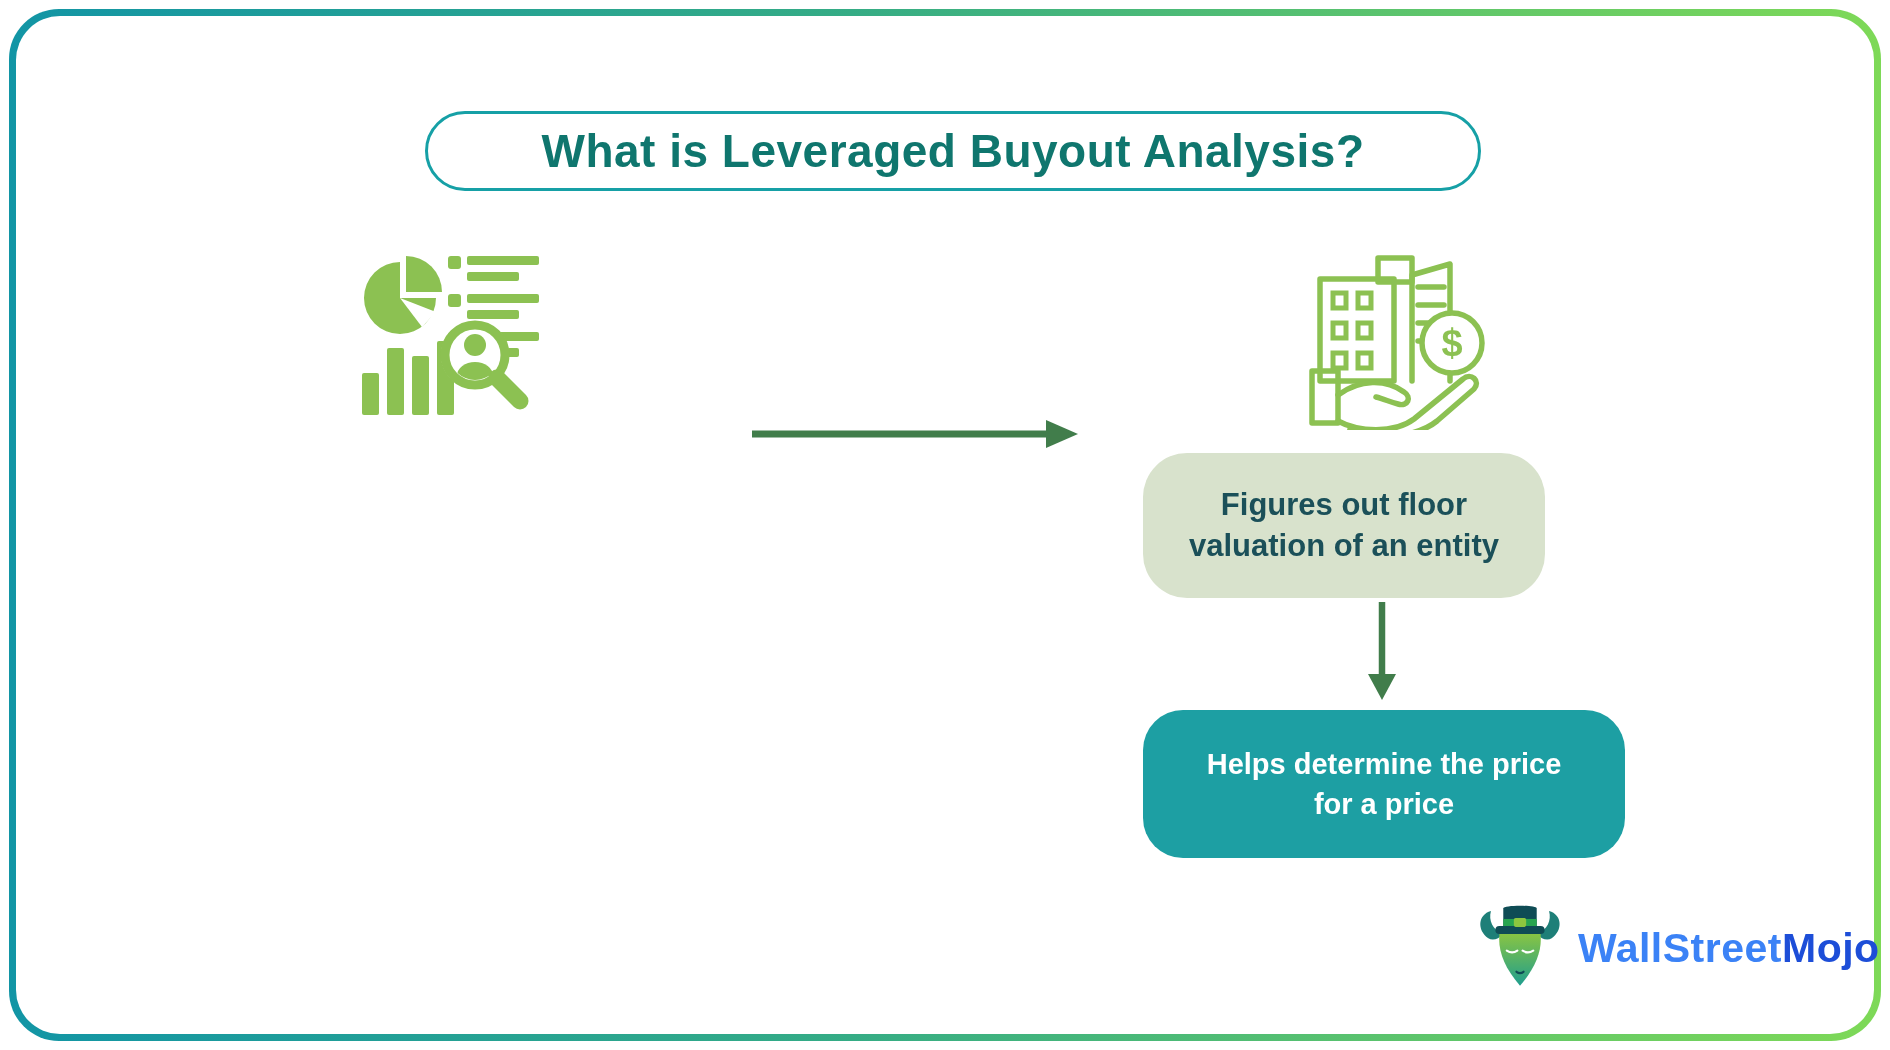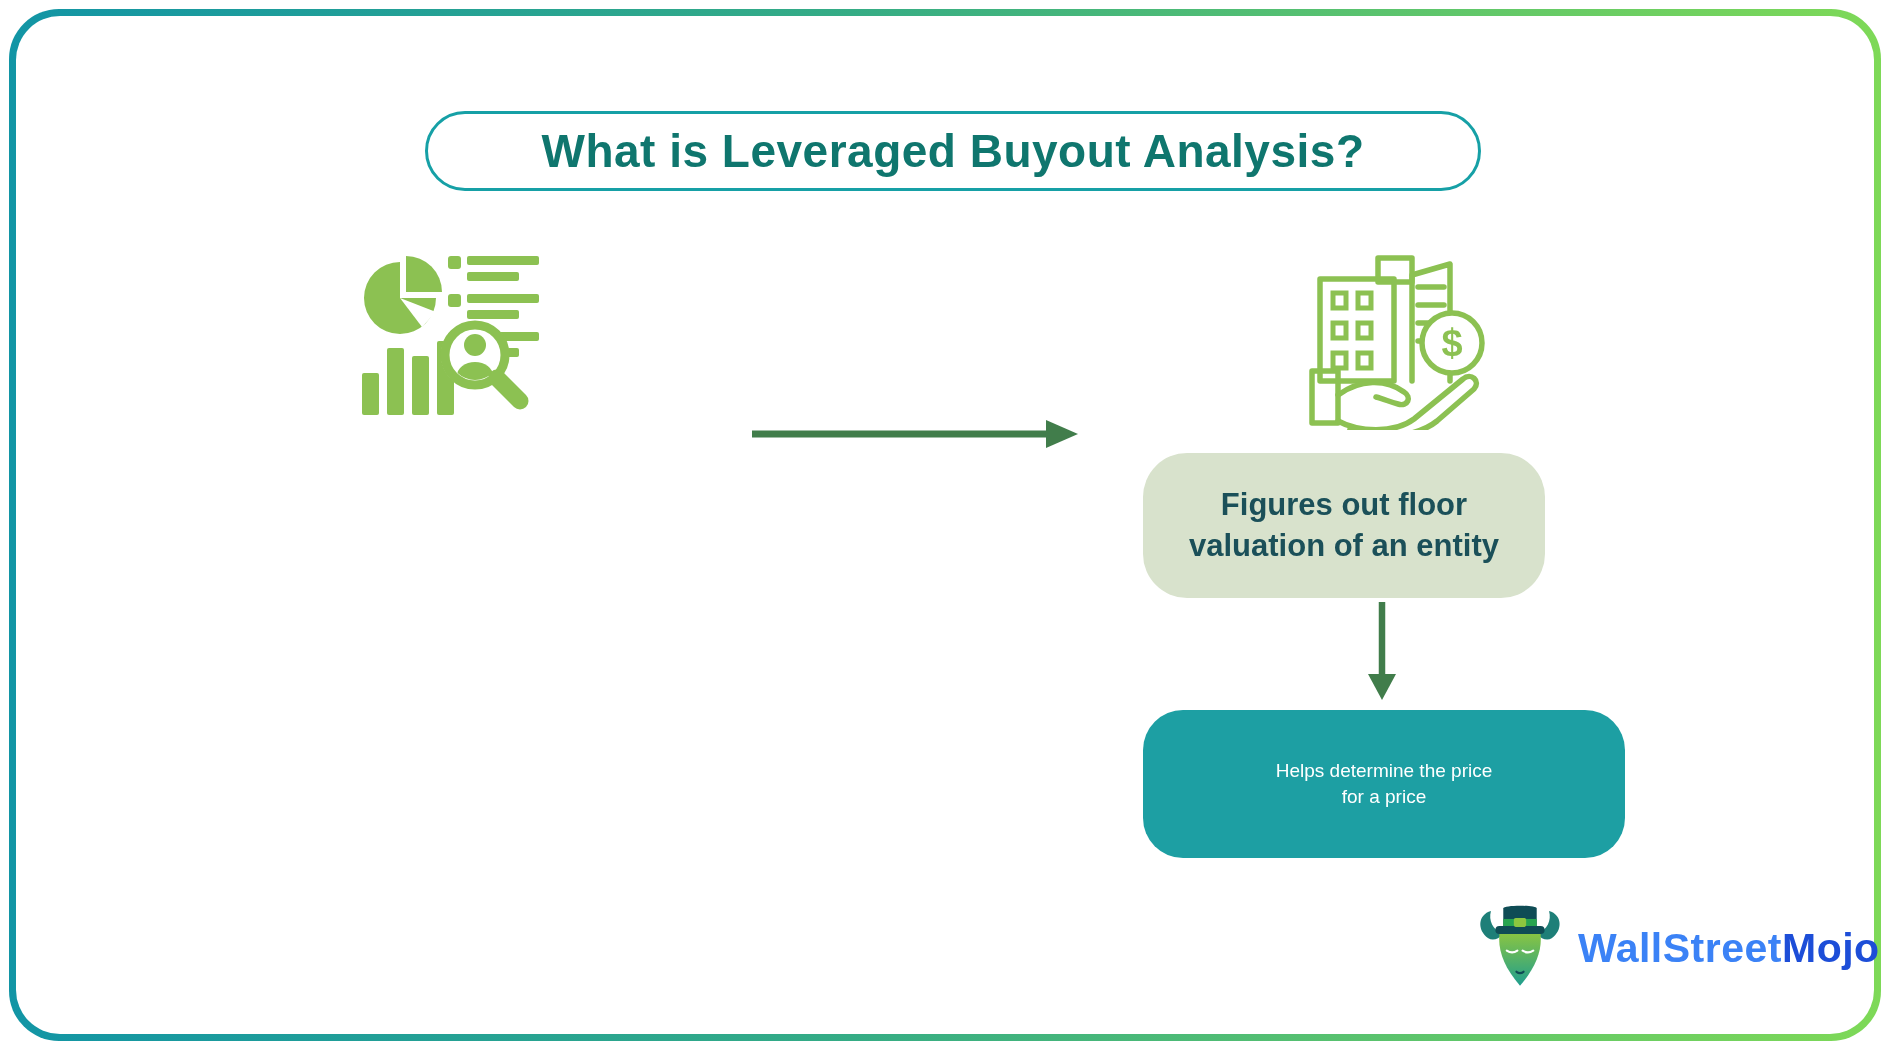--- a/index.html
+++ b/index.html
@@ -29,21 +29,21 @@
     position:absolute;background:#d8e2cc;border-radius:44px;
     display:flex;flex-direction:column;align-items:center;justify-content:center;
     text-align:center;
   }
   .sage-box .line{font-size:31px;font-weight:bold;color:#1b5059;line-height:1.32;}
   .teal-box{
     position:absolute;background:#1d9fa3;border-radius:40px;
     display:flex;flex-direction:column;align-items:center;justify-content:center;
     text-align:center;
   }
-  .teal-box .line{font-size:19px;font-weight:normal;color:#ffffff;line-height:1.38;}
+  .teal-box .line{font-size:29px;font-weight:bold;color:#ffffff;line-height:1.38;}
   .icon-wrap{position:absolute;}
   
   .logo{
     position:absolute;left:1476px;top:901px;display:flex;align-items:center;
   }
   .logo-text{font-size:41px;font-weight:bold;letter-spacing:.5px;margin-left:14px;}
   .logo-text .ws{color:#3b82f6;}
   .logo-text .mj{color:#1d4ed8;}
 </style>
 </head>

